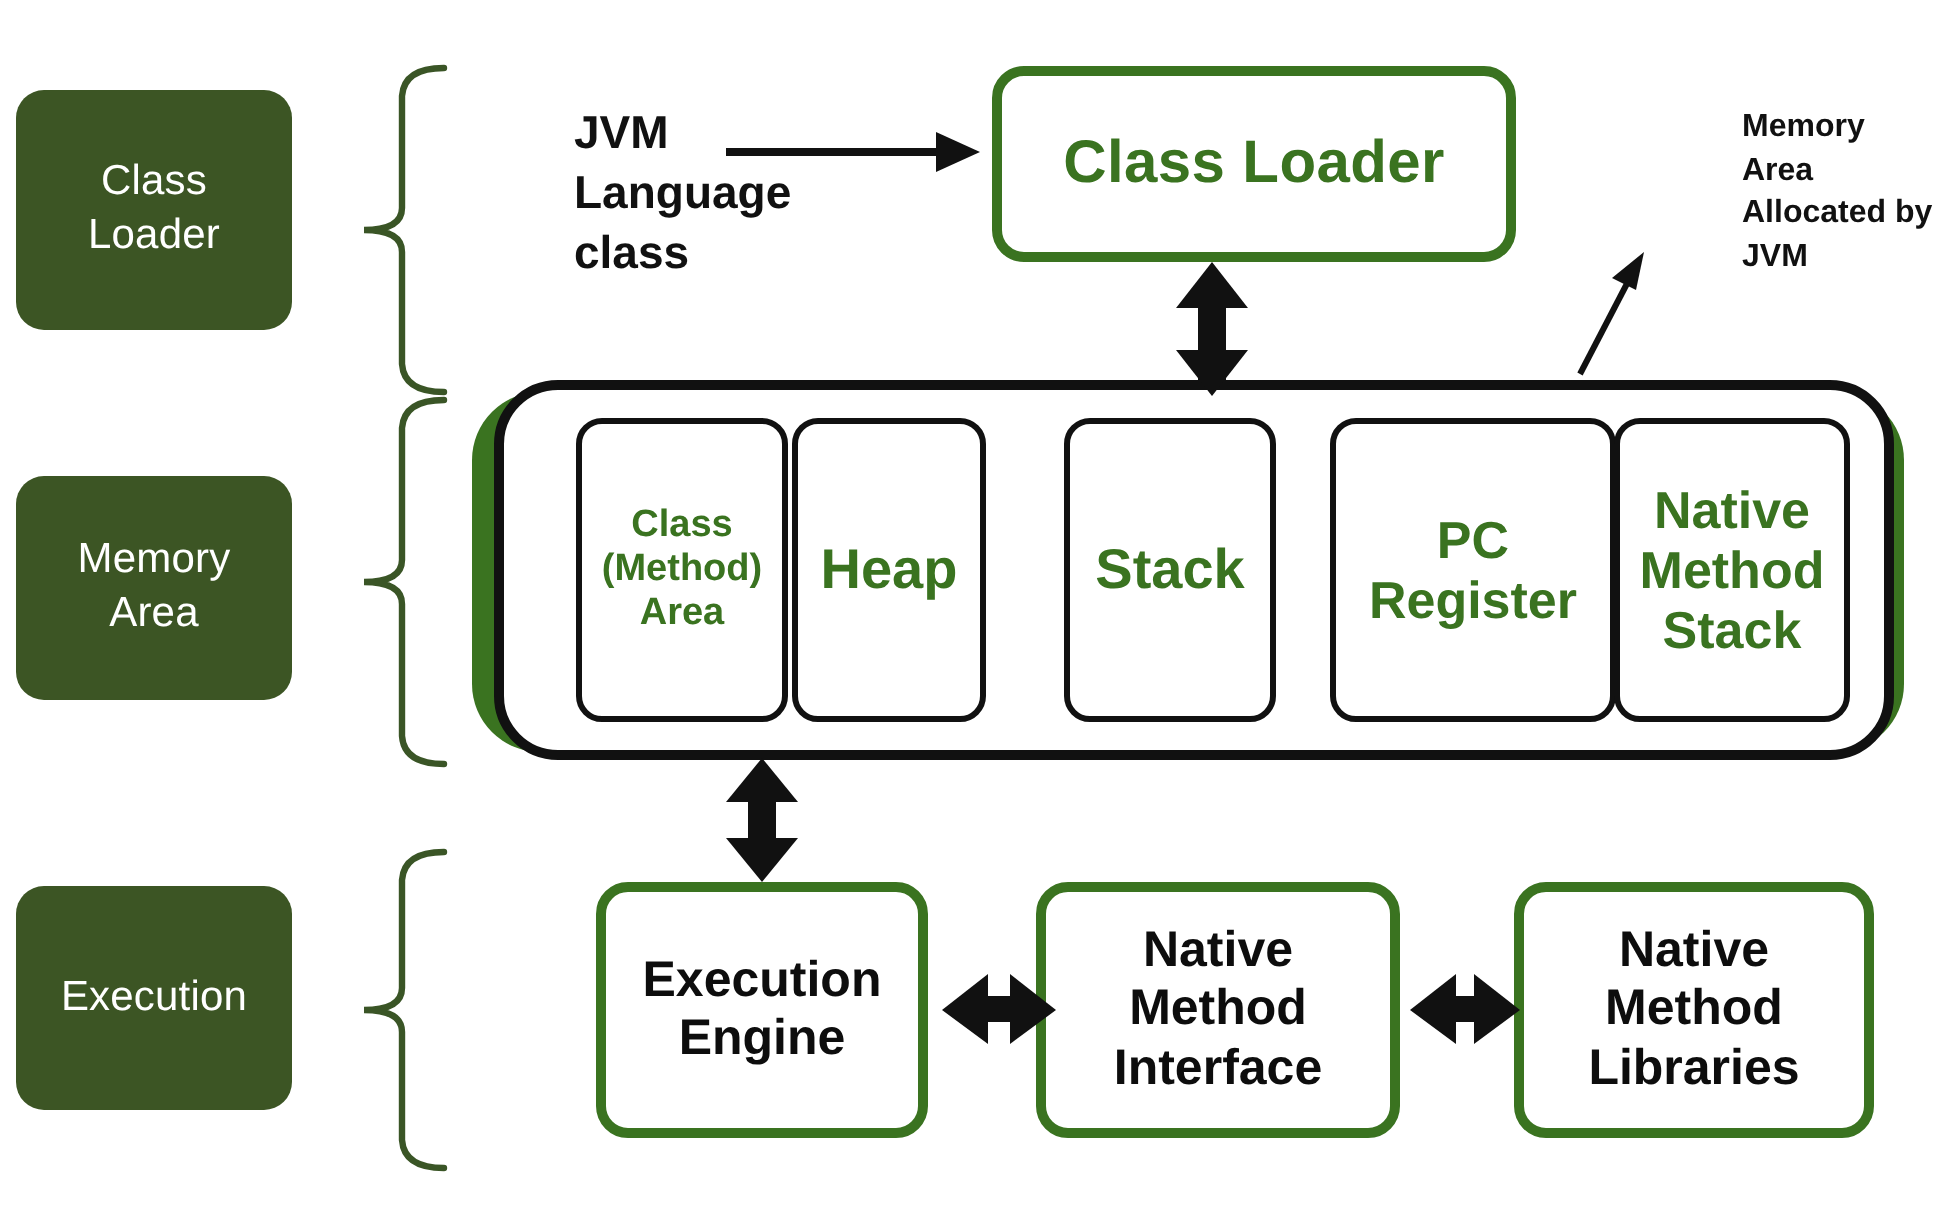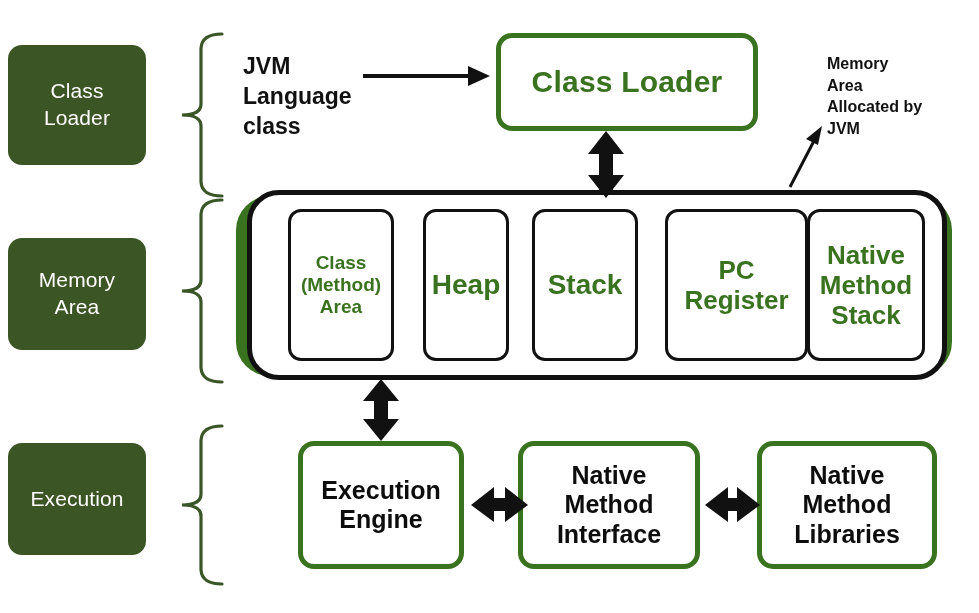--- a/index.html
+++ b/index.html
@@ -96,20 +96,21 @@
     font-weight: bold;
     line-height: 1.16;
   }
 
   
   .note {
     position: absolute;
     color: #111111;
     font-weight: bold;
     white-space: pre-line;
+    margin-left: 44px;
   }
   #note-jvm-lang {
     font-size: 23px;
     line-height: 1.30;
   }
   #note-mem-alloc {
     font-size: 16px;
     line-height: 1.35;
   }
 
@@ -169,21 +170,21 @@
 
   <div id="memory-shadow" style="left:236px; top:196px; width:716px; height:180px;"></div>
   <div id="memory-container" style="left:247px; top:190px; width:700px; height:190px;"></div>
 
   <div class="mem-cell" id="cell-class-method-area" style="left:288px; top:209px; width:106px; height:152px;">
     <span style="white-space:pre-line; font-size:19px;">Class
 (Method)
 Area</span>
   </div>
 
-  <div class="mem-cell" id="cell-heap" style="left:423px; top:209px; width:86px; height:152px;">
+  <div class="mem-cell" id="cell-heap" style="left:396px; top:209px; width:97px; height:152px;">
     <span style="white-space:pre-line; font-size:28px;">Heap</span>
   </div>
 
   <div class="mem-cell" id="cell-stack" style="left:532px; top:209px; width:106px; height:152px;">
     <span style="white-space:pre-line; font-size:28px;">Stack</span>
   </div>
 
   <div class="mem-cell" id="cell-pc-register" style="left:665px; top:209px; width:143px; height:152px;">
     <span style="white-space:pre-line; font-size:26px;">PC
 Register</span>

